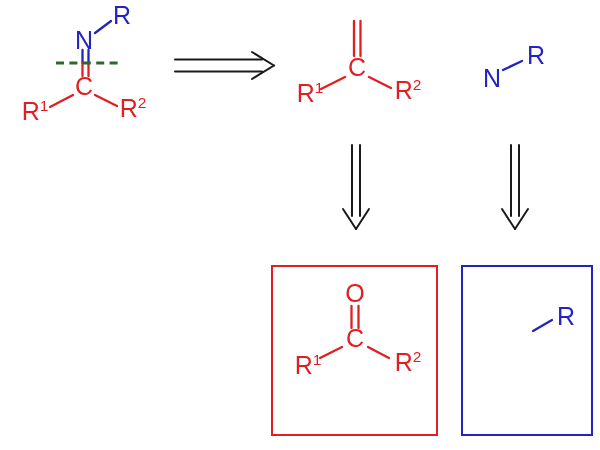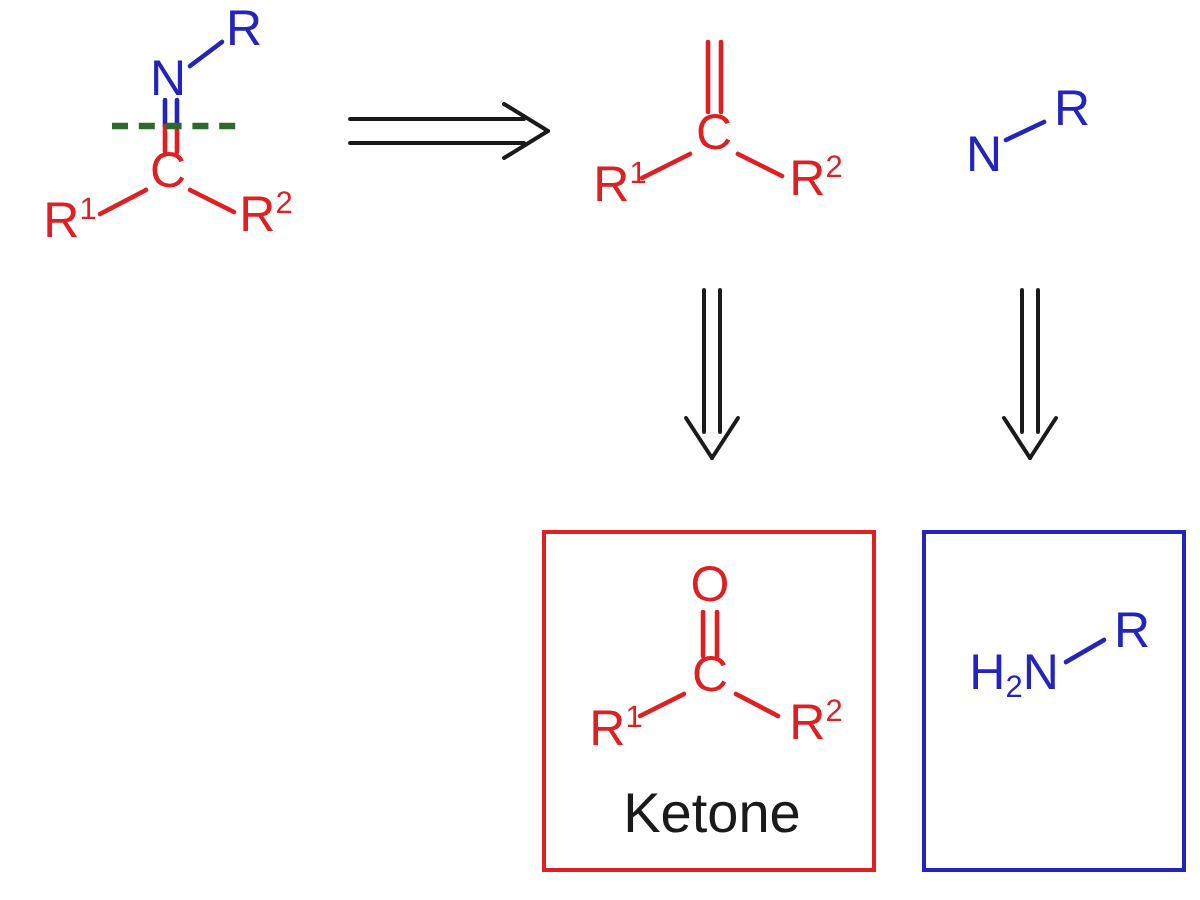--- a/index.html
+++ b/index.html
@@ -132,18 +132,16 @@
   <span class="atom c-red" style="left:310px; top:93px;"><span>R</span><sup>1</sup></span>
   <span class="atom c-red" style="left:408px; top:90px;"><span>R</span><sup>2</sup></span>
 
   <span class="atom c-blue" style="left:492px; top:78px;">N</span>
   <span class="atom c-blue" style="left:536px; top:55px;">R</span>
 
   <span class="atom c-red" style="left:355px; top:293px;">O</span>
   <span class="atom c-red" style="left:355px; top:338px;">C</span>
   <span class="atom c-red" style="left:308px; top:365px;"><span>R</span><sup>1</sup></span>
   <span class="atom c-red" style="left:408px; top:362px;"><span>R</span><sup>2</sup></span>
-  <span class="box-caption c-black" style="left:356px; top:407px;">Ketone</span>
 
-  <span class="atom c-blue" style="left:507px; top:337px;"><span>H</span><sub>2</sub><span>N</span></span>
   <span class="atom c-blue" style="left:566px; top:316px;">R</span>
 
 </div>
 
 </body></html>

